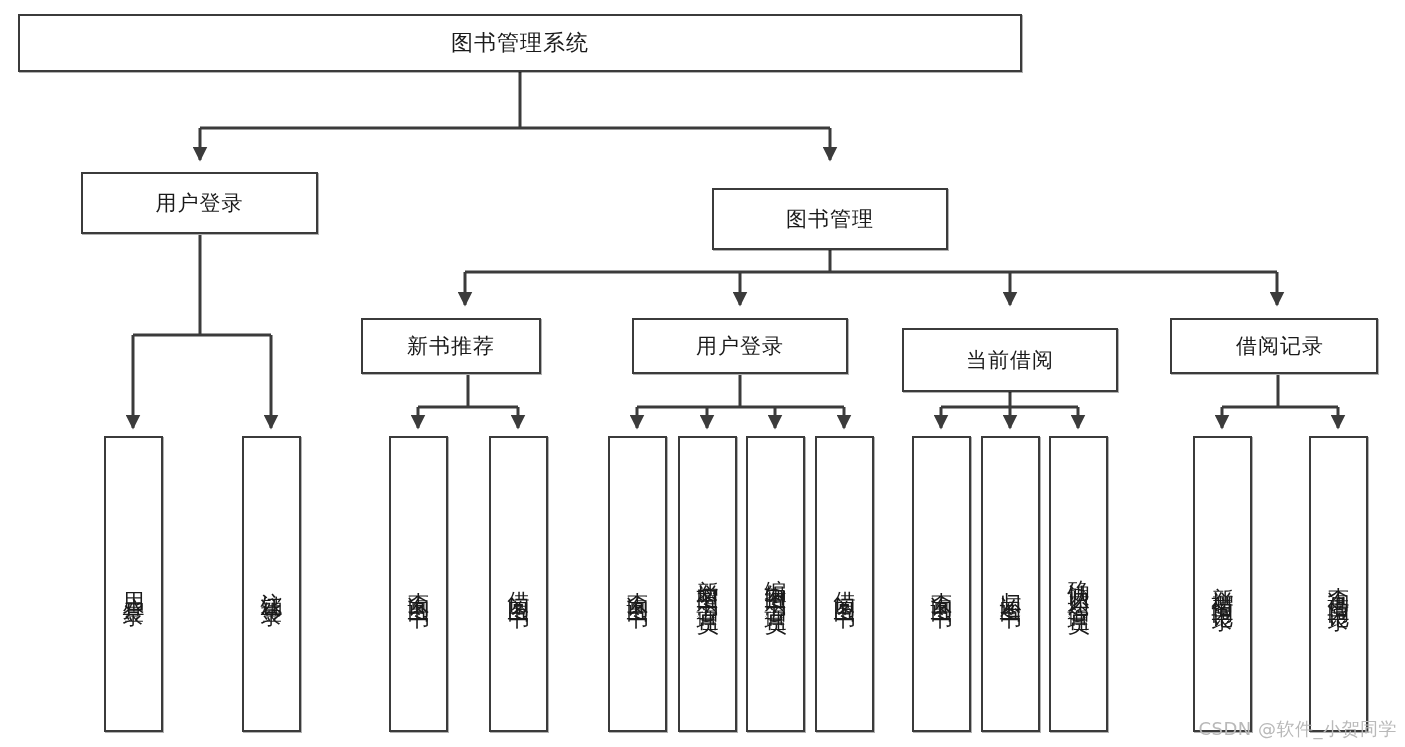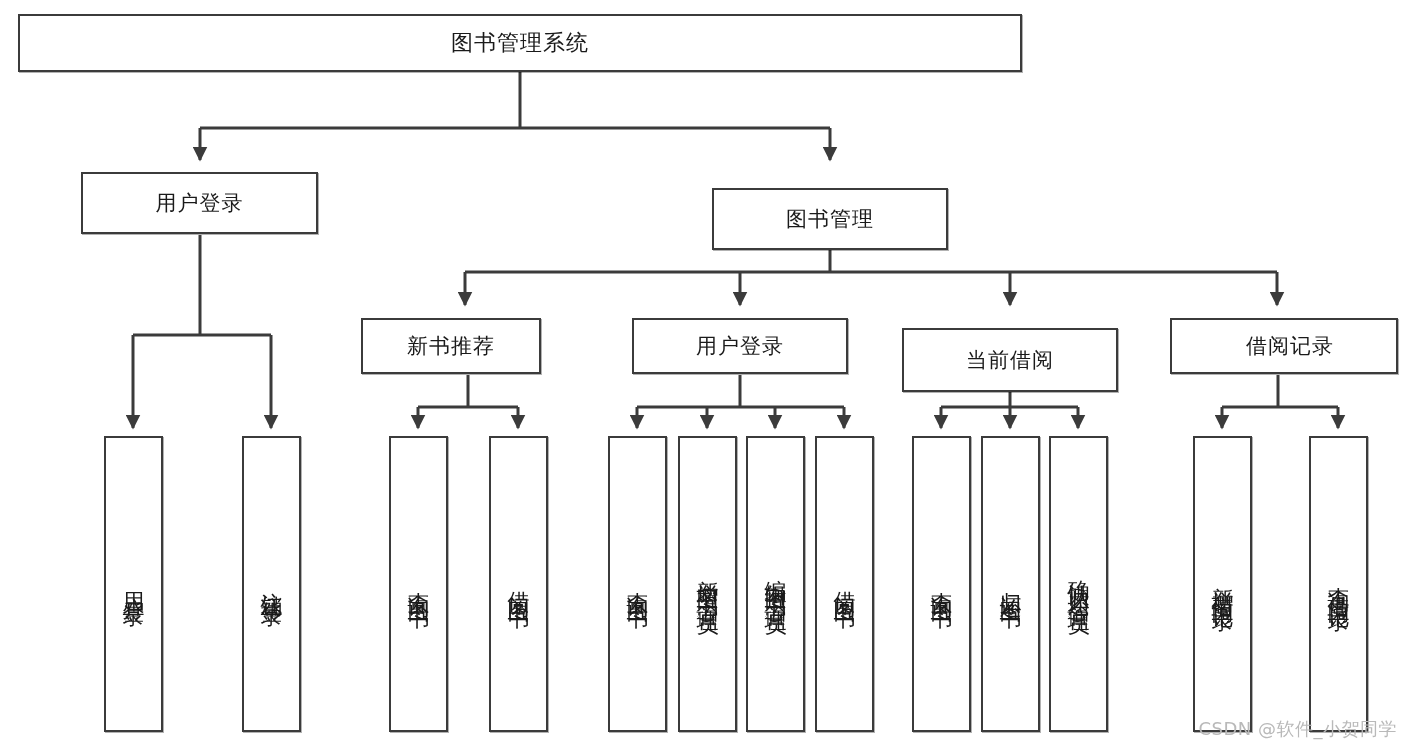--- a/index.html
+++ b/index.html
@@ -142,21 +142,21 @@
 
   <div class="node h" style="left:361px; top:318px; width:180px; height:56px;">
     <span class="txt">新书推荐</span>
   </div>
   <div class="node h" style="left:632px; top:318px; width:216px; height:56px;">
     <span class="txt">用户登录</span>
   </div>
   <div class="node h" style="left:902px; top:318px; width:216px; height:64px;margin-top:10px;">
     <span class="txt">当前借阅</span>
   </div>
-  <div class="node h" style="left:1170px; top:318px; width:228px; height:56px;padding-left:12px;">
+  <div class="node h" style="left:1170px; top:318px; width:208px; height:56px;padding-left:12px;">
     <span class="txt">借阅记录</span>
   </div>
 
   <div class="node v" style="left:104px; top:436px; width:59px; height:296px;">
     <span class="txt">用户登录</span>
   </div>
   <div class="node v" style="left:242px; top:436px; width:59px; height:296px;">
     <span class="txt">注销登录</span>
   </div>
 

